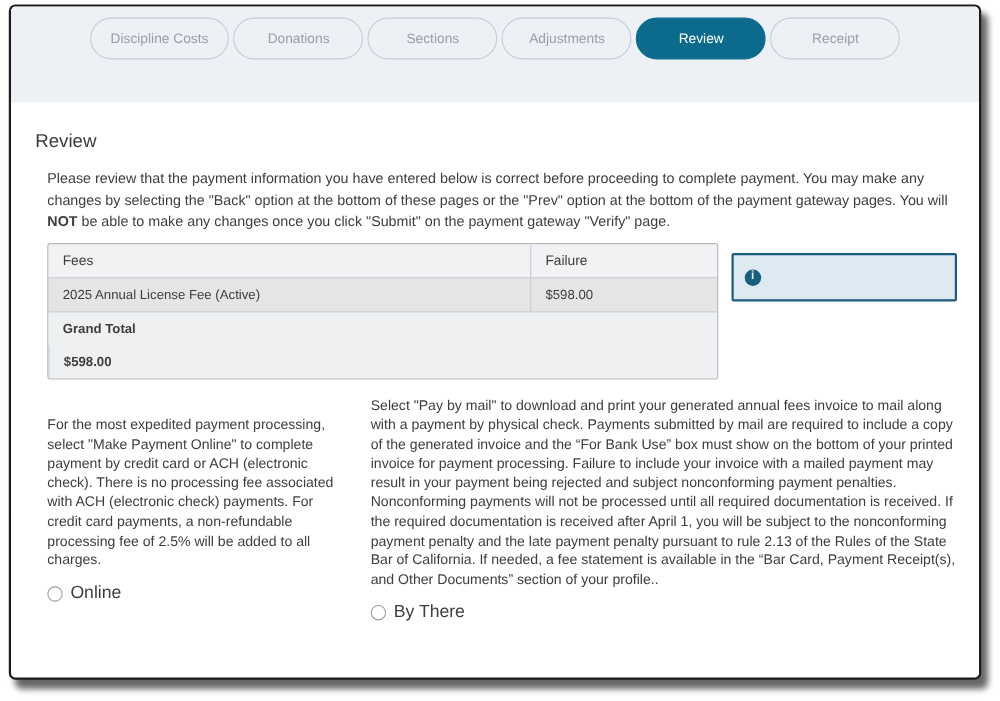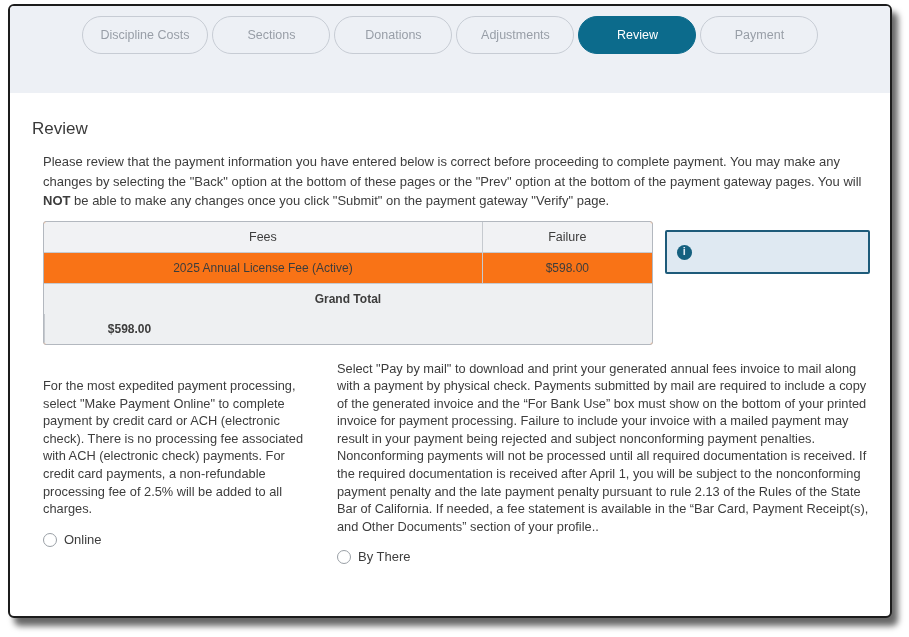--- a/index.html
+++ b/index.html
@@ -73,22 +73,21 @@
     margin: 10px 0 0 11px;
   }
   
   .fees-table {
     width: 616px;
     border: 1px solid #b3b8bf;
     border-radius: 3px;
     overflow: hidden;
     font-size: 12px;
     color: #3d3d3d;
-    background: #f97316;
-    text-align: center;
+    background: #e5e5e5;
   }
   .ft-row { display: flex; border-top: 1px solid #c6cacf; }
   .ft-row:first-child { border-top: none; }
   .ft-cell-fee { flex: 1; padding: 8px 13px; }
   .ft-cell-amount { width: 170px; border-left: 1px solid #c6cacf; padding: 8px 13px; }
   .ft-header { background: #f1f2f4; font-size: 12.5px; }
   .ft-total { background: #eef0f2; font-weight: bold; flex-direction: column; }
   
   .info-box {
     width: 207px;
@@ -148,37 +147,37 @@
     appearance: none;
     -webkit-appearance: none;
     width: 14px; height: 14px;
     border: 1px solid #9aa0a6;
     border-radius: 50%;
     background: #fff;
     margin: 0;
     cursor: pointer;
   }
   .radio-row label {
-    font-size: 13px;
+    font-size: 16px;
     color: #3d3d3d;
     cursor: pointer;
   }
 </style>
 </head>
 <body>
 
 <div class="frame">
 
   <div class="tabbar">
     <div class="tab">Discipline Costs</div>
+    <div class="tab">Donations</div>
     <div class="tab">Sections</div>
-    <div class="tab">Donations</div>
     <div class="tab">Adjustments</div>
     <div class="tab active">Review</div>
-    <div class="tab">Payment</div>
+    <div class="tab">Receipt</div>
   </div>
 
   <div class="content">
 
     <h1 class="section-heading">Review</h1>
 
     <p class="intro"><span>Please review that the payment information you have entered below is correct before proceeding to complete payment. You may make any changes by selecting the "Back" option at the bottom of these pages or the "Prev" option at the bottom of the payment gateway pages. You will </span><b>NOT</b><span> be able to make any changes once you click "Submit" on the payment gateway "Verify" page.</span></p>
 
     <div class="main-row">
 

